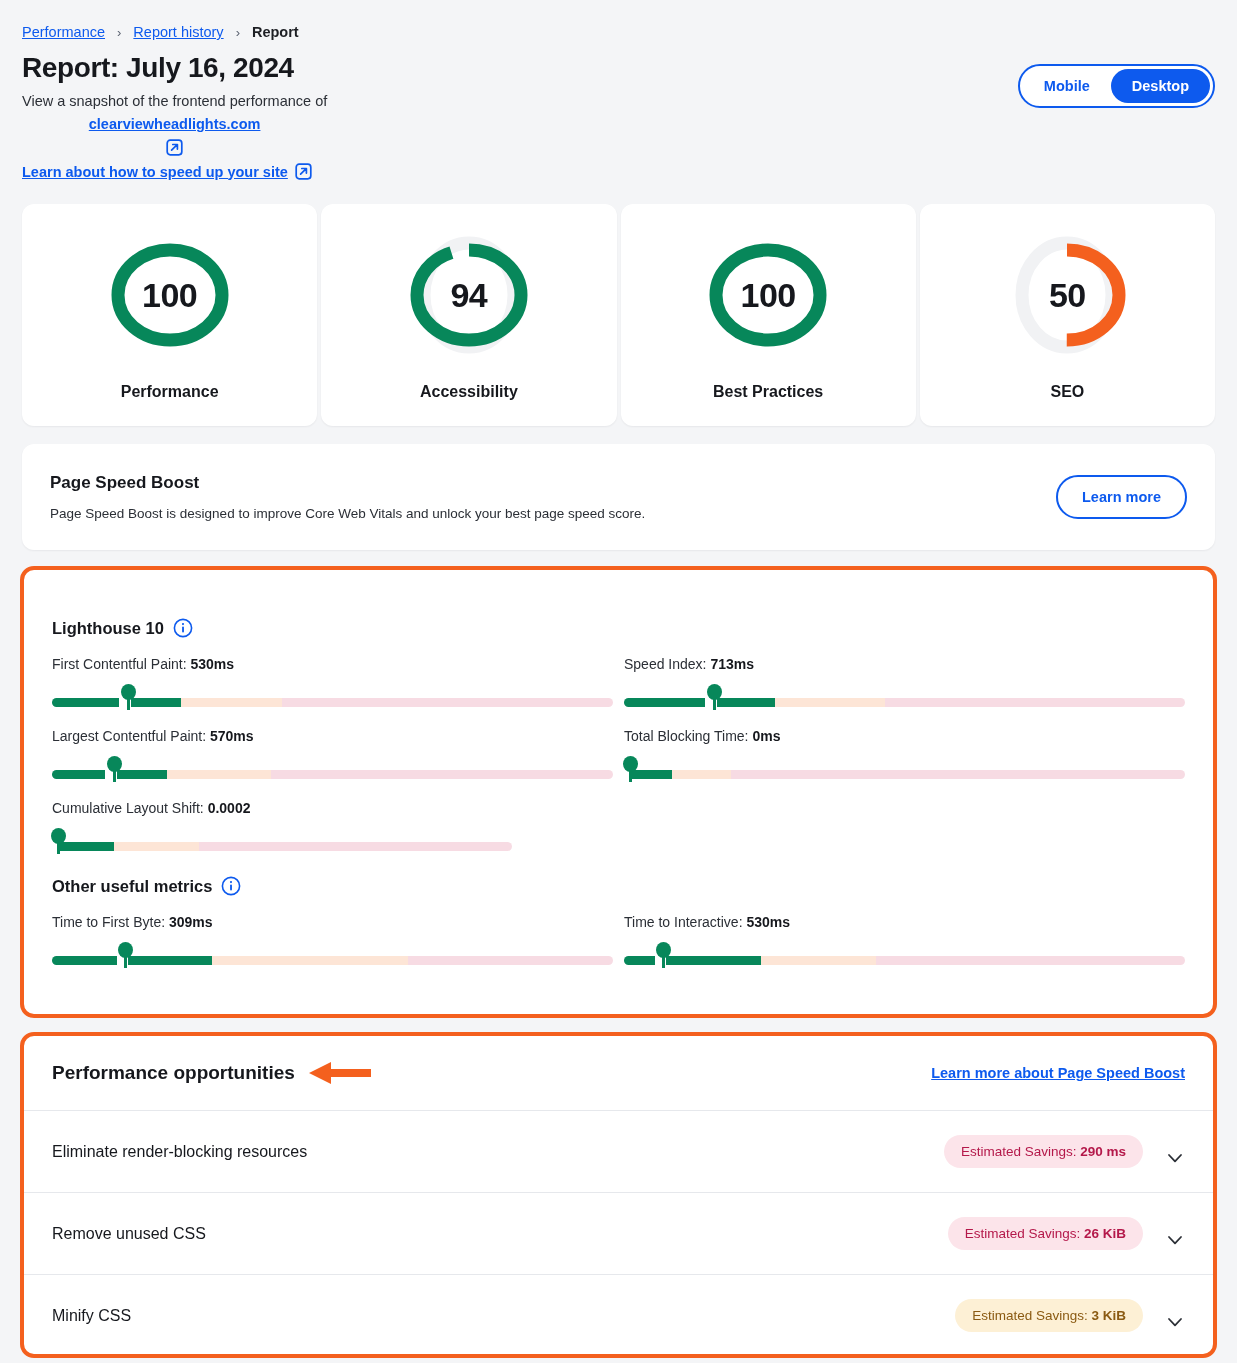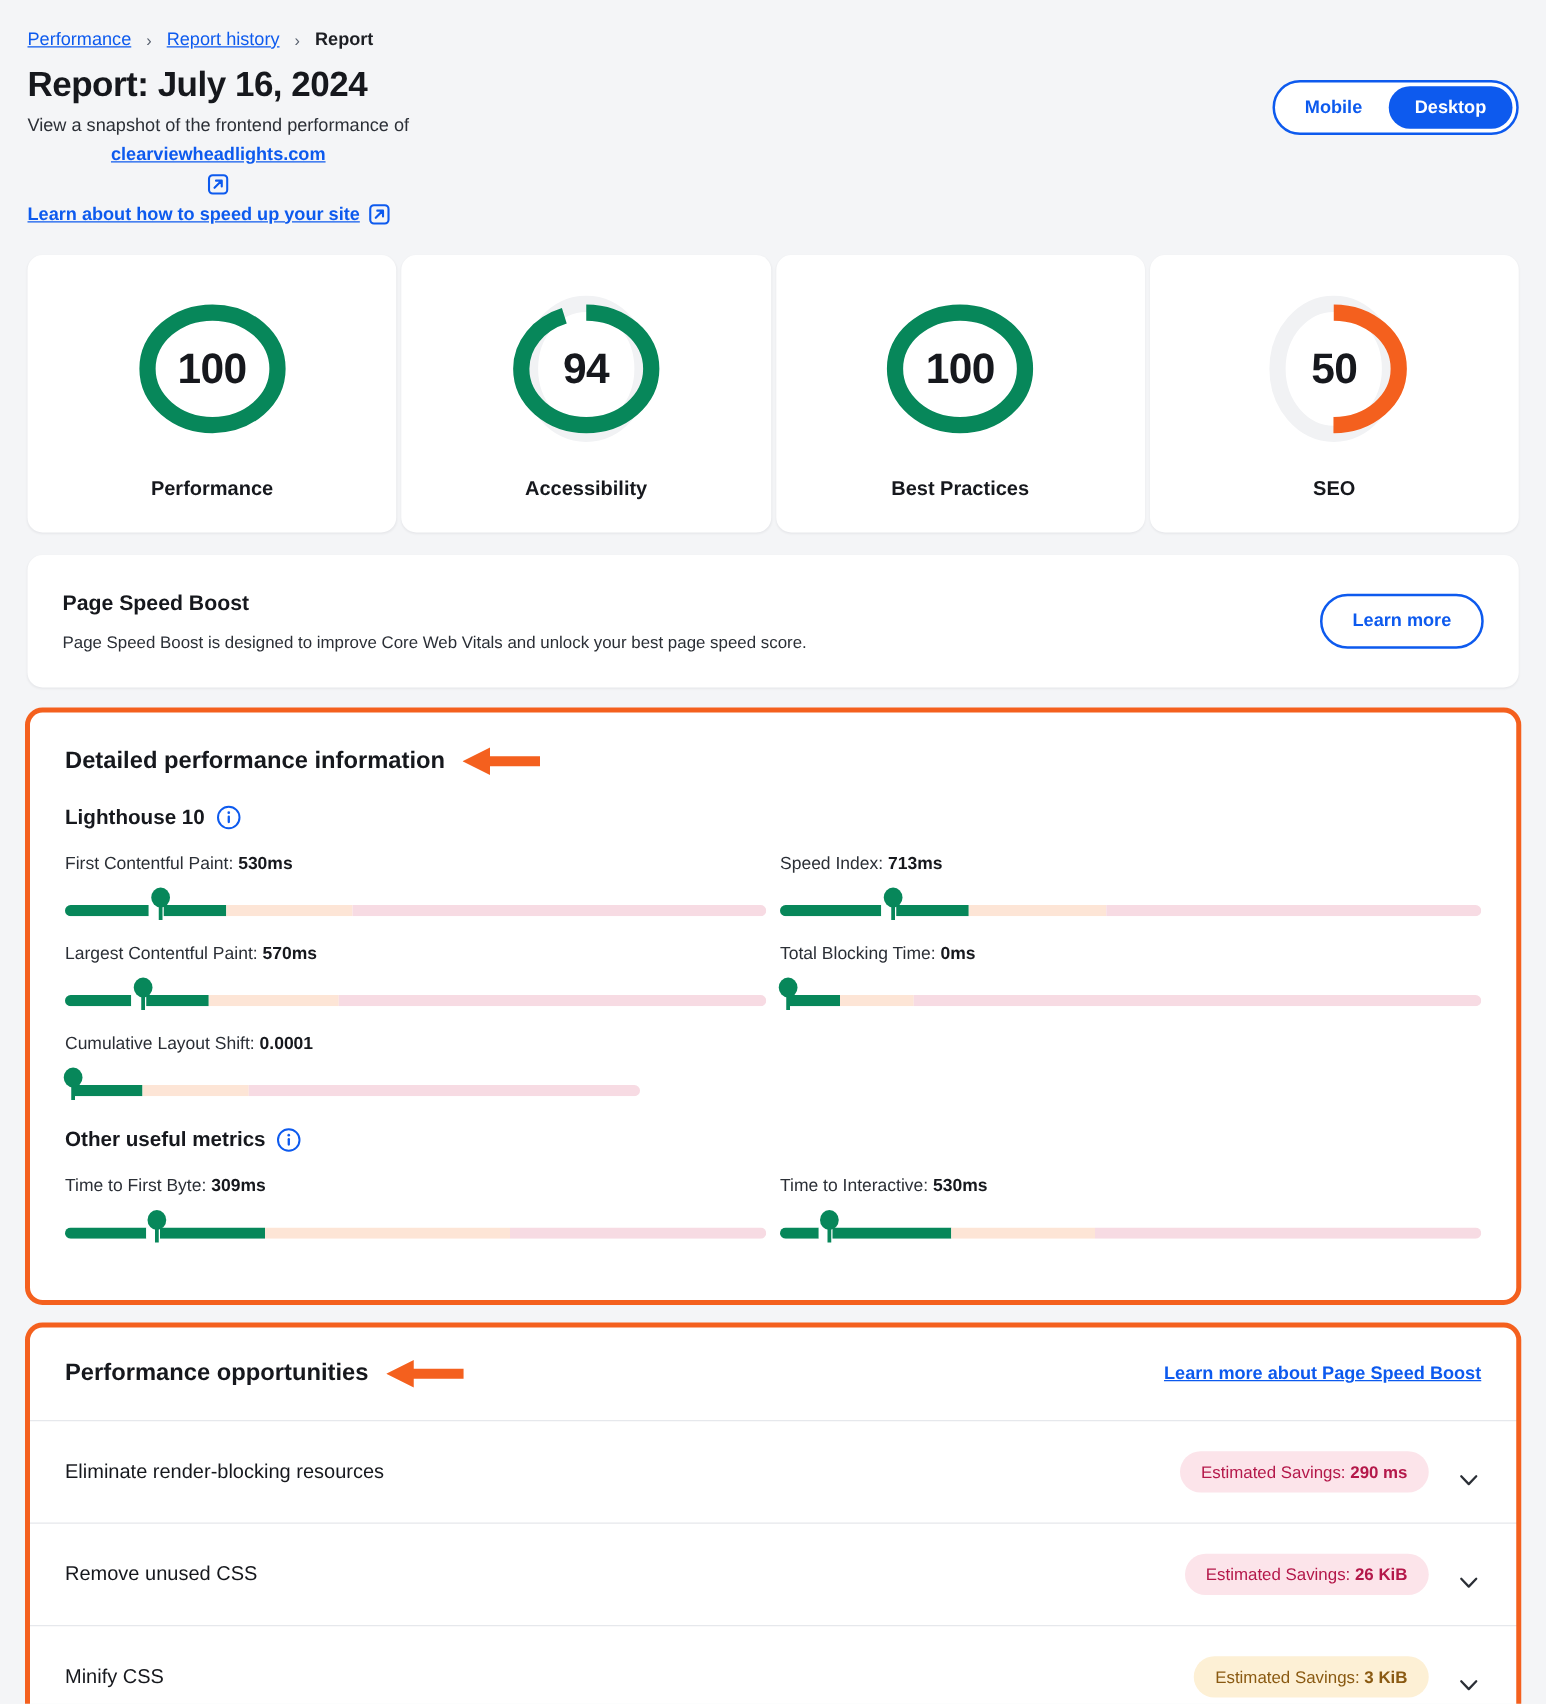--- a/index.html
+++ b/index.html
@@ -226,28 +226,20 @@
   <div class="boost">
     <div>
       <div class="boost-title">Page Speed Boost</div>
       <div class="boost-desc">Page Speed Boost is designed to improve Core Web Vitals and unlock your best page speed score.</div>
     </div>
     <button class="btn-outline">Learn more</button>
   </div>
 
   <div class="hl-card">
     <div class="detail-body">
-      <div class="sec-head">
-        <span class="sec-title">Detailed performance information</span>
-        <span class="arrow">
-          <svg width="62" height="26" viewBox="0 0 62 26">
-              <path d="M0 13 L22 2 L22 9 L62 9 L62 17 L22 17 L22 24 Z" fill="#f4601e"></path>
-            </svg>
-        </span>
-      </div>
 
       <div class="sub-head">
         <span class="sub-title">Lighthouse 10</span>
         <span class="info-ico">
           <svg width="20" height="20" viewBox="0 0 20 20">
               <circle cx="10" cy="10" r="8.6" fill="none" stroke="#0d5aee" stroke-width="1.6"></circle>
               <circle cx="10" cy="6.1" r="1.05" fill="#0d5aee"></circle>
               <rect x="9.1" y="8.4" width="1.85" height="6.1" rx="0.9" fill="#0d5aee"></rect>
             </svg>
         </span>
@@ -311,21 +303,21 @@
                 <div class="seg peach" style="width: 10.5%;"></div>
                 <div class="seg pink" style="width: 81%;"></div>
               </div>
               <div class="pin" style="left: calc(0.6% + 2px);">
                 <div class="stem"></div>
                 <div class="dot"></div>
               </div>
             </div>
           </div>
           <div class="metric">
-            <div class="metric-label">Cumulative Layout Shift: <b>0.0001</b></div>
+            <div class="metric-label">Cumulative Layout Shift: <b>0.0002</b></div>
             <div class="bar-wrap">
               <div class="bar" style="width: 82%;">
                 <div class="seg gap" style="width: 1.2%;"></div>
                 <div class="seg green" style="width: 12.3%;"></div>
                 <div class="seg peach" style="width: 18.5%;"></div>
                 <div class="seg pink" style="width: 68%;"></div>
               </div>
               <div class="pin" style="left: calc(0.492% + 2px);">
                 <div class="stem"></div>
                 <div class="dot"></div>

